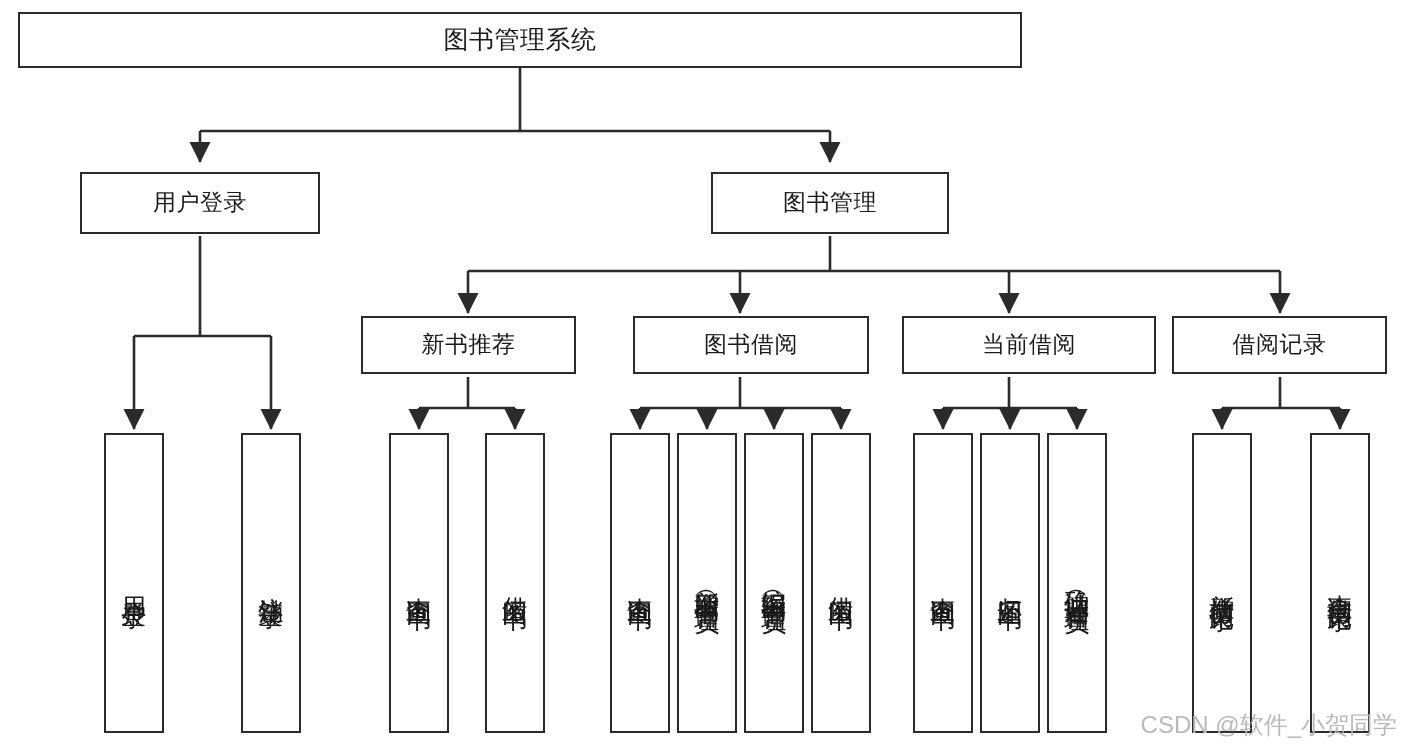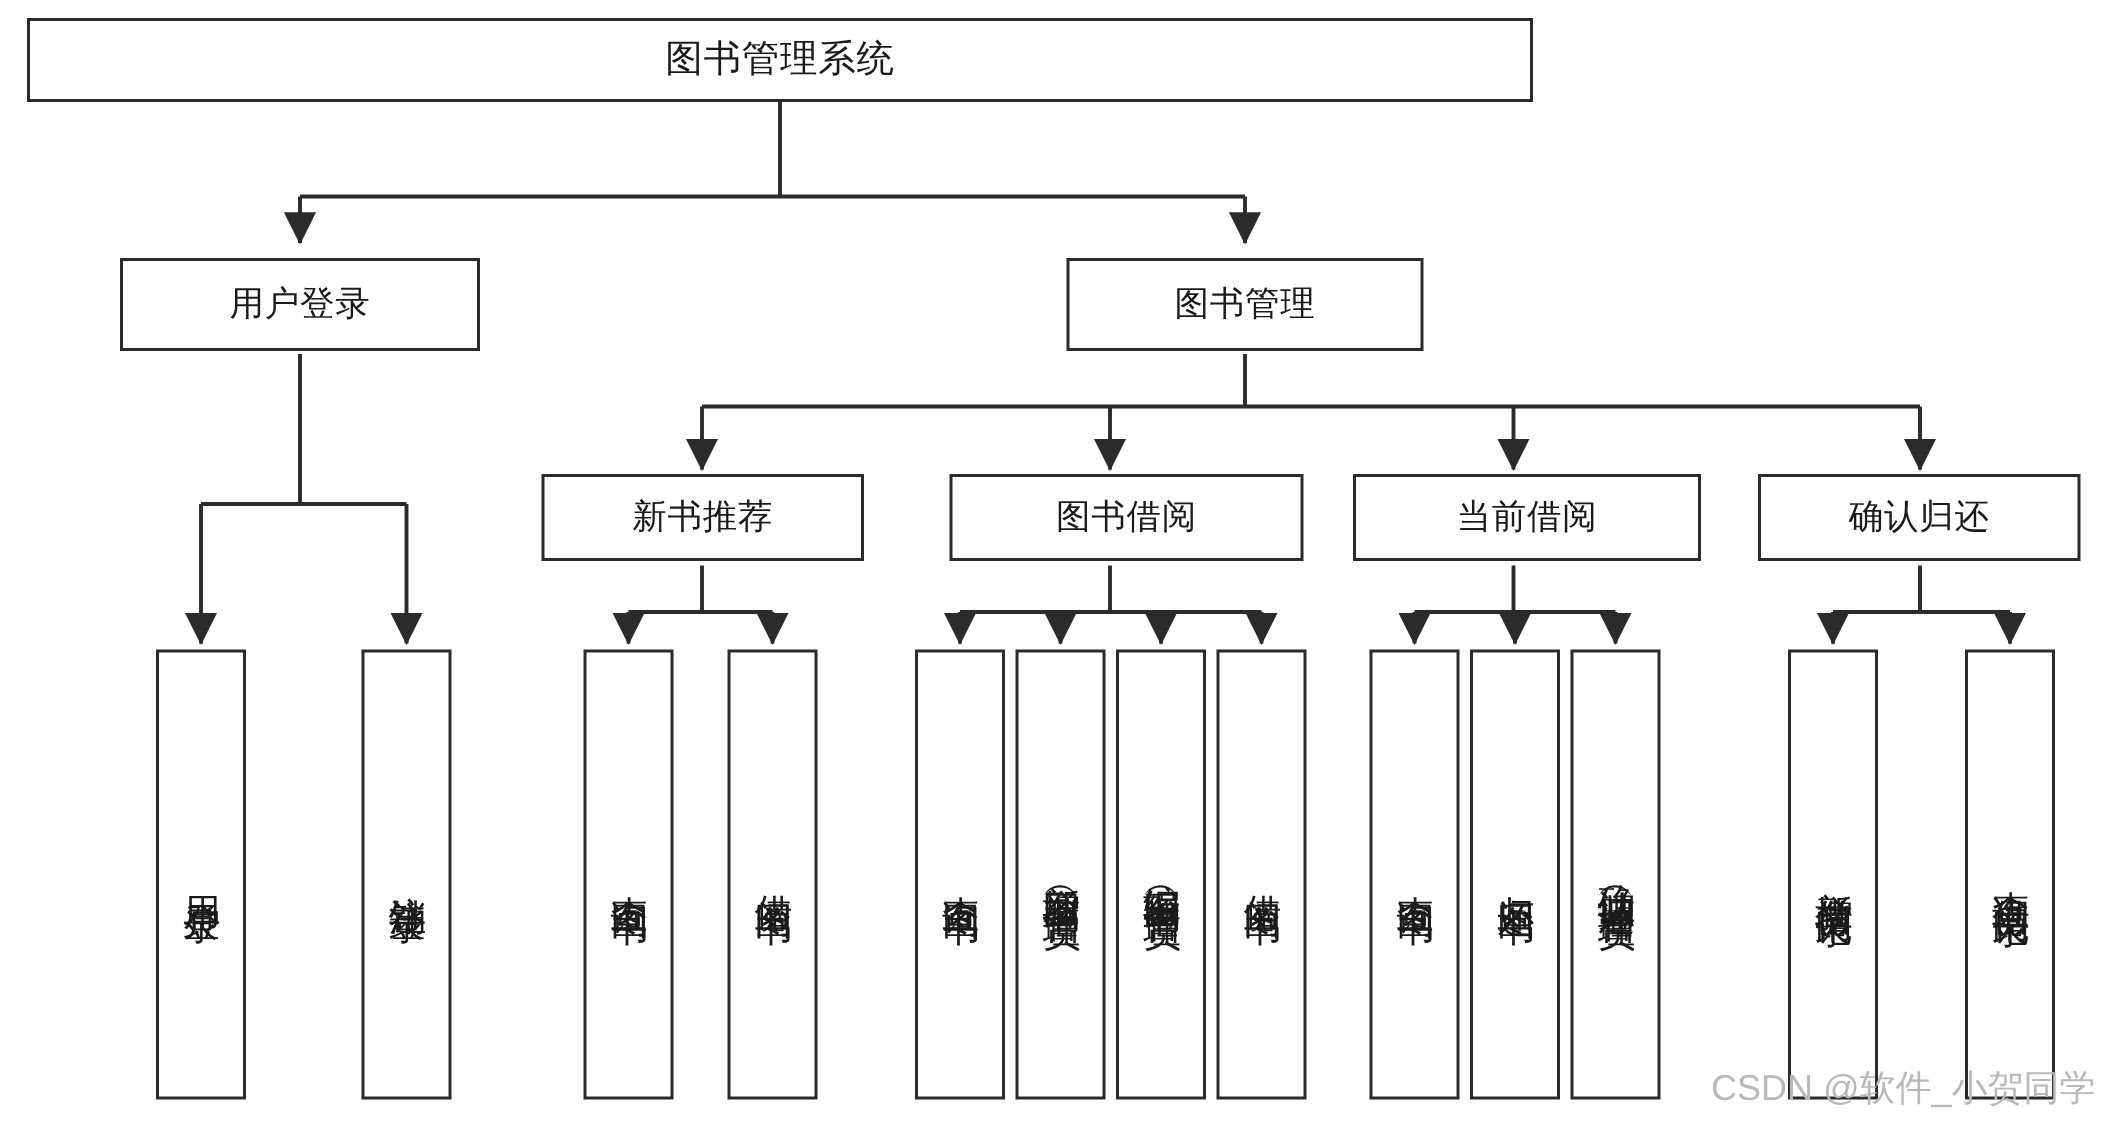--- a/index.html
+++ b/index.html
@@ -138,26 +138,26 @@
   </div>
 
   <div class="node h" style="left:361px; top:316px; width:215px; height:58px;">
     <span class="label">新书推荐</span>
   </div>
 
   <div class="node h" style="left:633px; top:316px; width:236px; height:58px;">
     <span class="label">图书借阅</span>
   </div>
 
-  <div class="node h" style="left:902px; top:316px; width:232px; height:58px;">
+  <div class="node h" style="left:902px; top:316px; width:254px; height:58px;">
     <span class="label">当前借阅</span>
   </div>
 
   <div class="node h" style="left:1172px; top:316px; width:215px; height:58px;">
-    <span class="label">确认归还</span>
+    <span class="label">借阅记录</span>
   </div>
 
   <div class="node v" style="left:104px; top:433px; width:60px; height:300px;">
     <span class="label">用户登录</span>
   </div>
 
   <div class="node v" style="left:241px; top:433px; width:60px; height:300px;">
     <span class="label">注销登录</span>
   </div>
 

